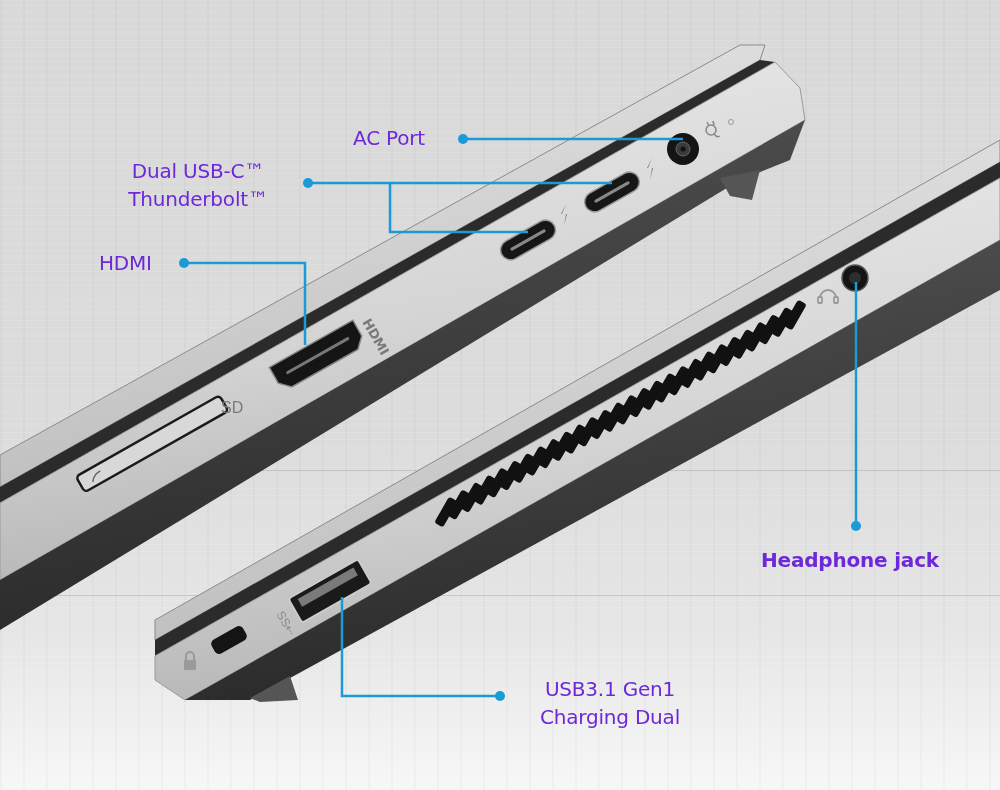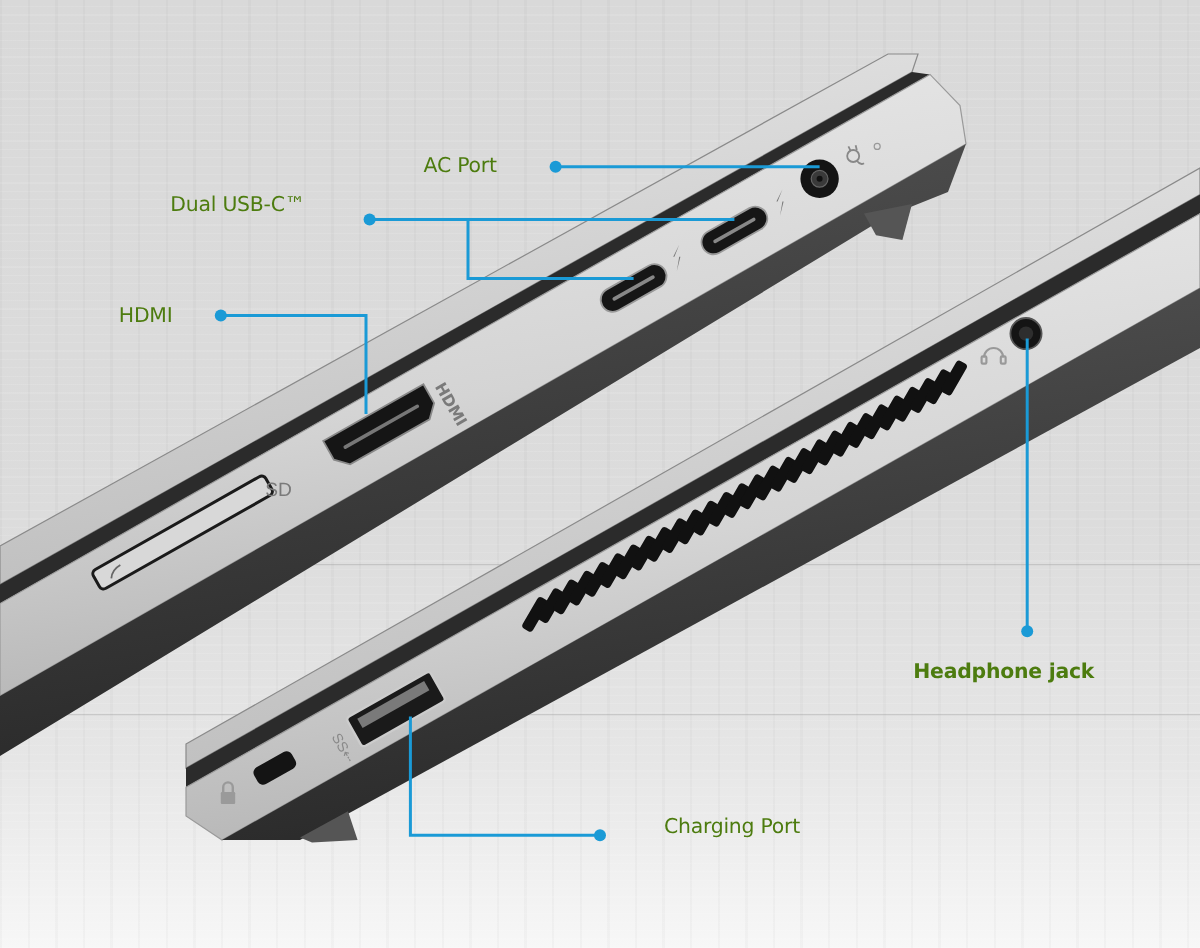--- a/index.html
+++ b/index.html
@@ -5,21 +5,21 @@
   html, body { margin: 0; padding: 0; }
   body { width: 1000px; height: 790px; overflow: hidden; position: relative; font-family: "DejaVu Sans", sans-serif; }
   .bg { position: absolute; inset: 0; background: linear-gradient(180deg, #d9d9d9 0%, #dcdcdc 55%, #e6e6e6 80%, #f7f7f7 100%); }
   .bg-texture { position: absolute; inset: 0;
     background-image:
       repeating-linear-gradient(0deg, rgba(255,255,255,0.10) 0px, rgba(255,255,255,0.10) 1px, transparent 1px, transparent 7px),
       repeating-linear-gradient(90deg, rgba(0,0,0,0.025) 0px, rgba(0,0,0,0.025) 2px, transparent 2px, transparent 23px);
   }
   .plank-seam { position: absolute; left: 0; width: 1000px; height: 1px; background: rgba(150,150,150,0.35); }
   svg.scene { position: absolute; left: 0; top: 0; }
-  .label { position: absolute; color: #4d7c0f; font-size: 17px; line-height: 28px; letter-spacing: -0.2px; white-space: nowrap; }
+  .label { position: absolute; color: #6d28d9; font-size: 20px; line-height: 28px; letter-spacing: -0.2px; white-space: nowrap; }
   .label.center { text-align: center; }
 </style>
 </head>
 <body>
 
 <div class="bg"></div>
 <div class="bg-texture"></div>
 <div class="plank-seam" style="top:470px"></div>
 <div class="plank-seam" style="top:595px"></div>
 
@@ -179,21 +179,23 @@
     <circle cx="184" cy="263" r="5"></circle>
     <circle cx="856" cy="526" r="5"></circle>
     <circle cx="500" cy="696" r="5"></circle>
   </g>
 </svg>
 
 <div class="label" style="left:353px; top:124px;">AC Port</div>
 
 <div class="label center" style="left:112px; top:157px; width:172px;text-align:center;">
   <div>Dual USB-C™</div>
+  <div>Thunderbolt™</div>
 </div>
 
 <div class="label" style="left:99px; top:249px;">HDMI</div>
 
 <div class="label" style="left:761px; top:546px;font-weight:bold;">Headphone jack</div>
 
 <div class="label center" style="left:520px; top:675px; width:180px;">
-  <div>Charging Port</div>
+  <div>USB3.1 Gen1</div>
+  <div>Charging Dual</div>
 </div>
 
 </body></html>

